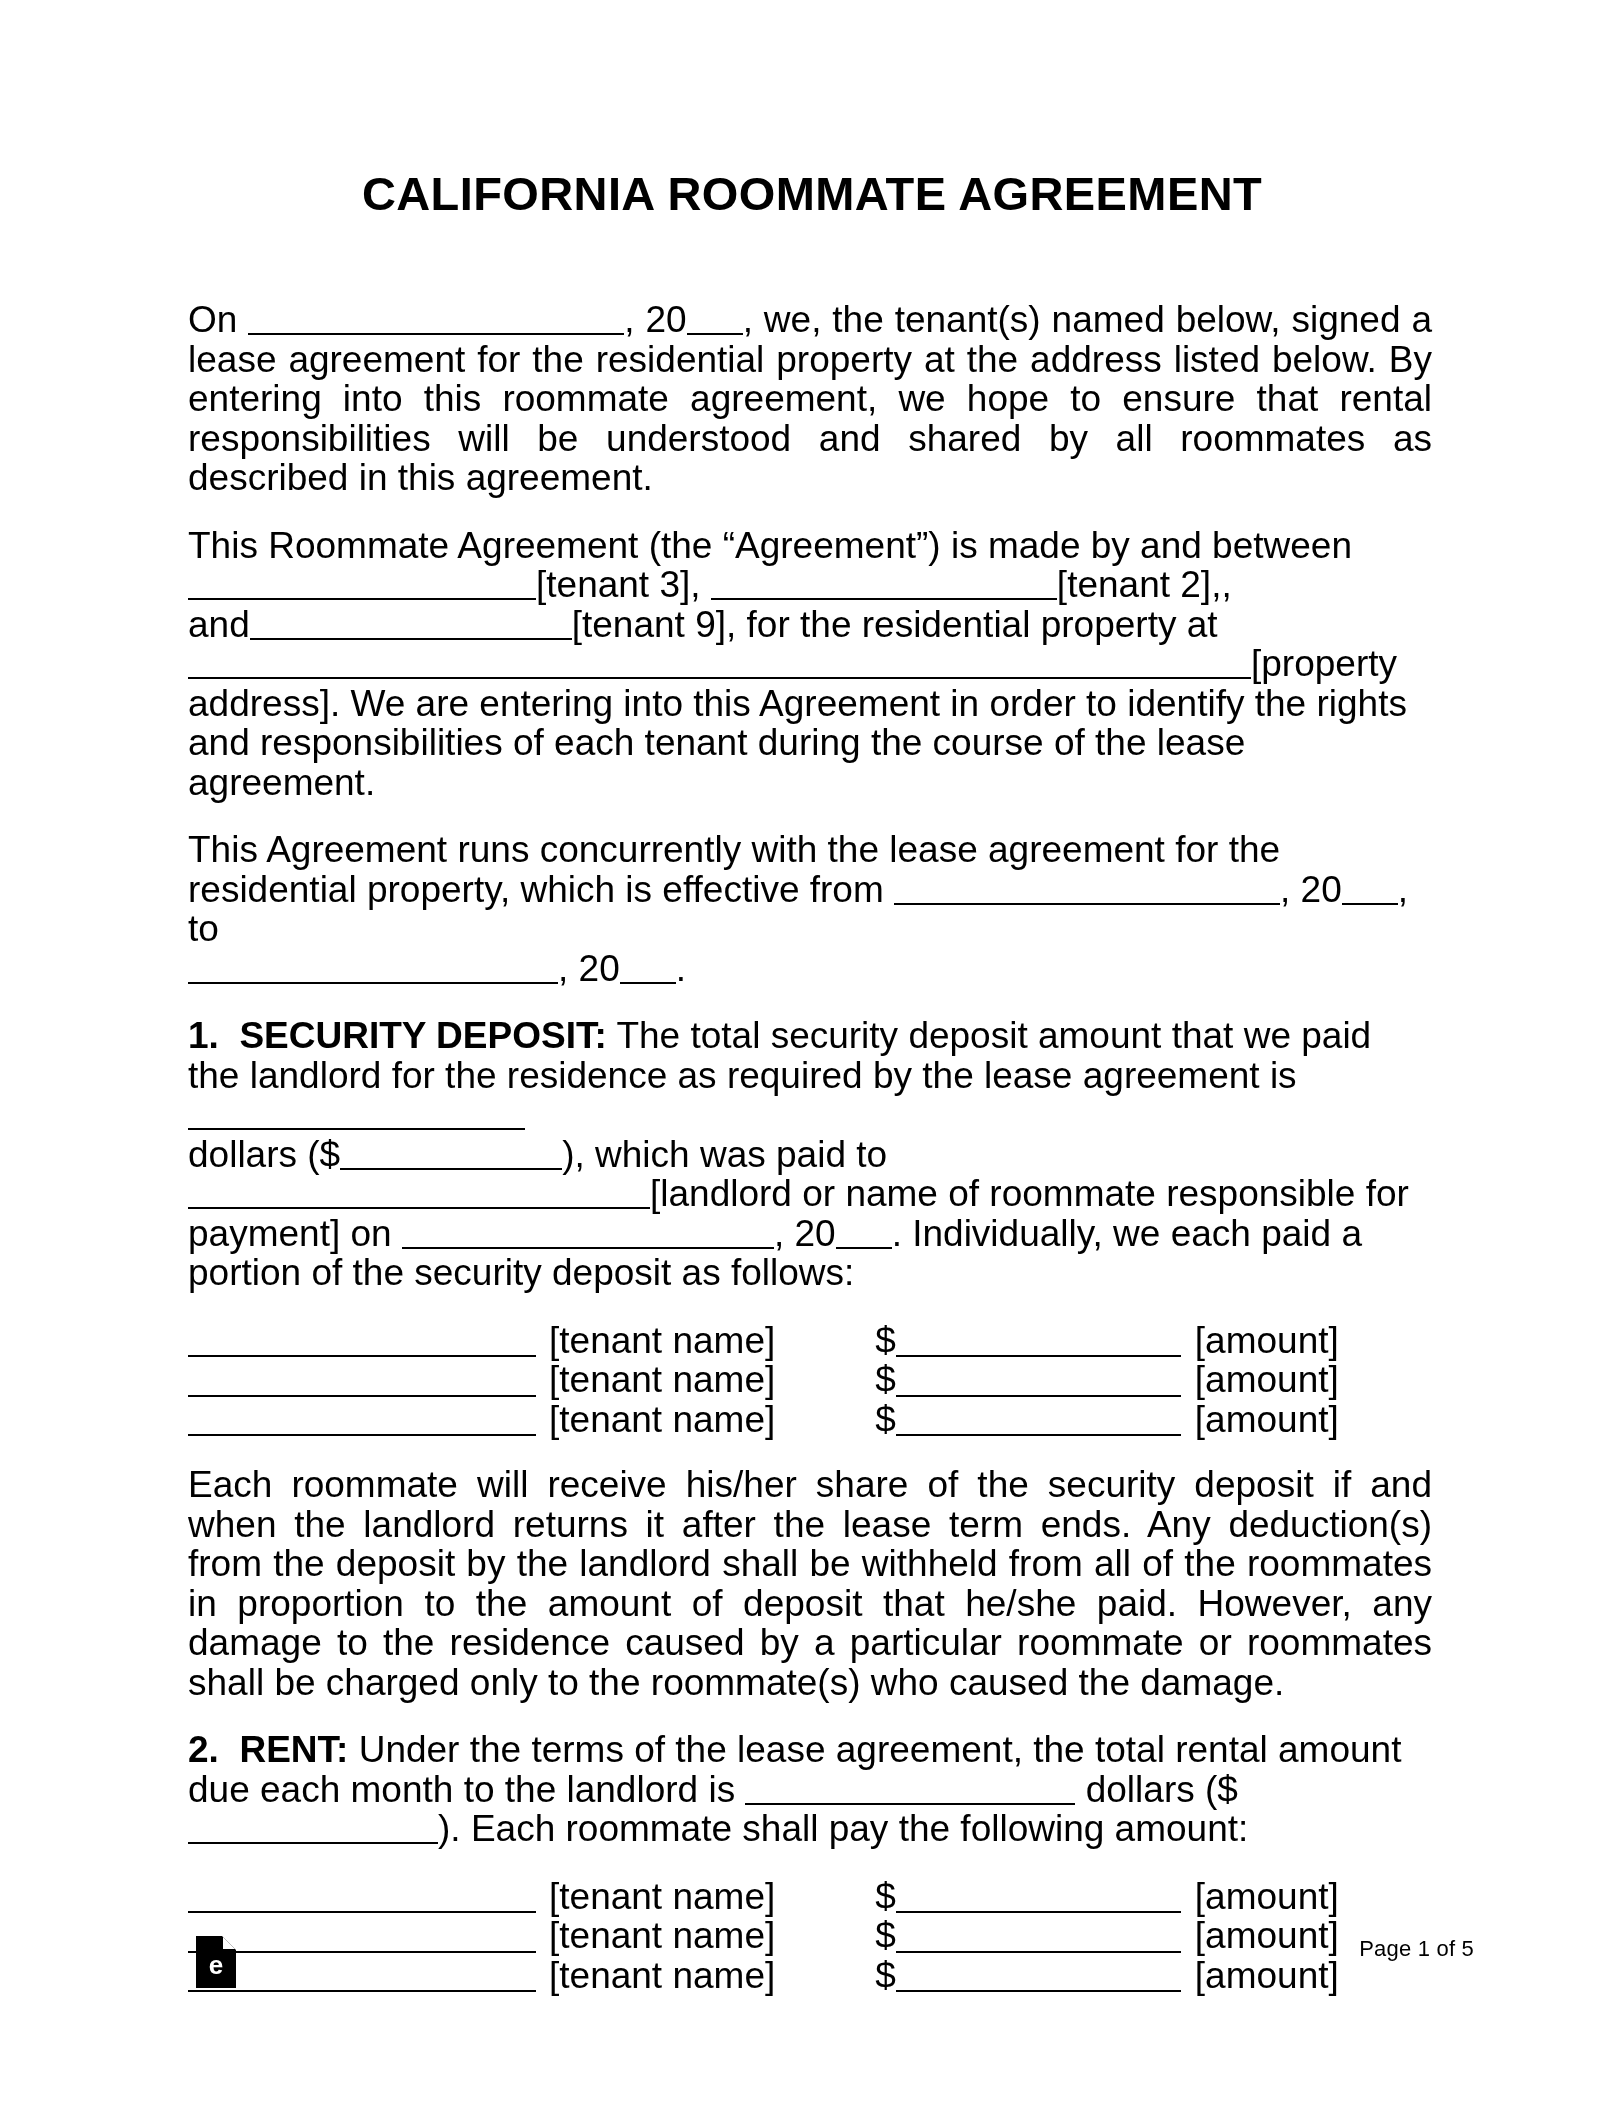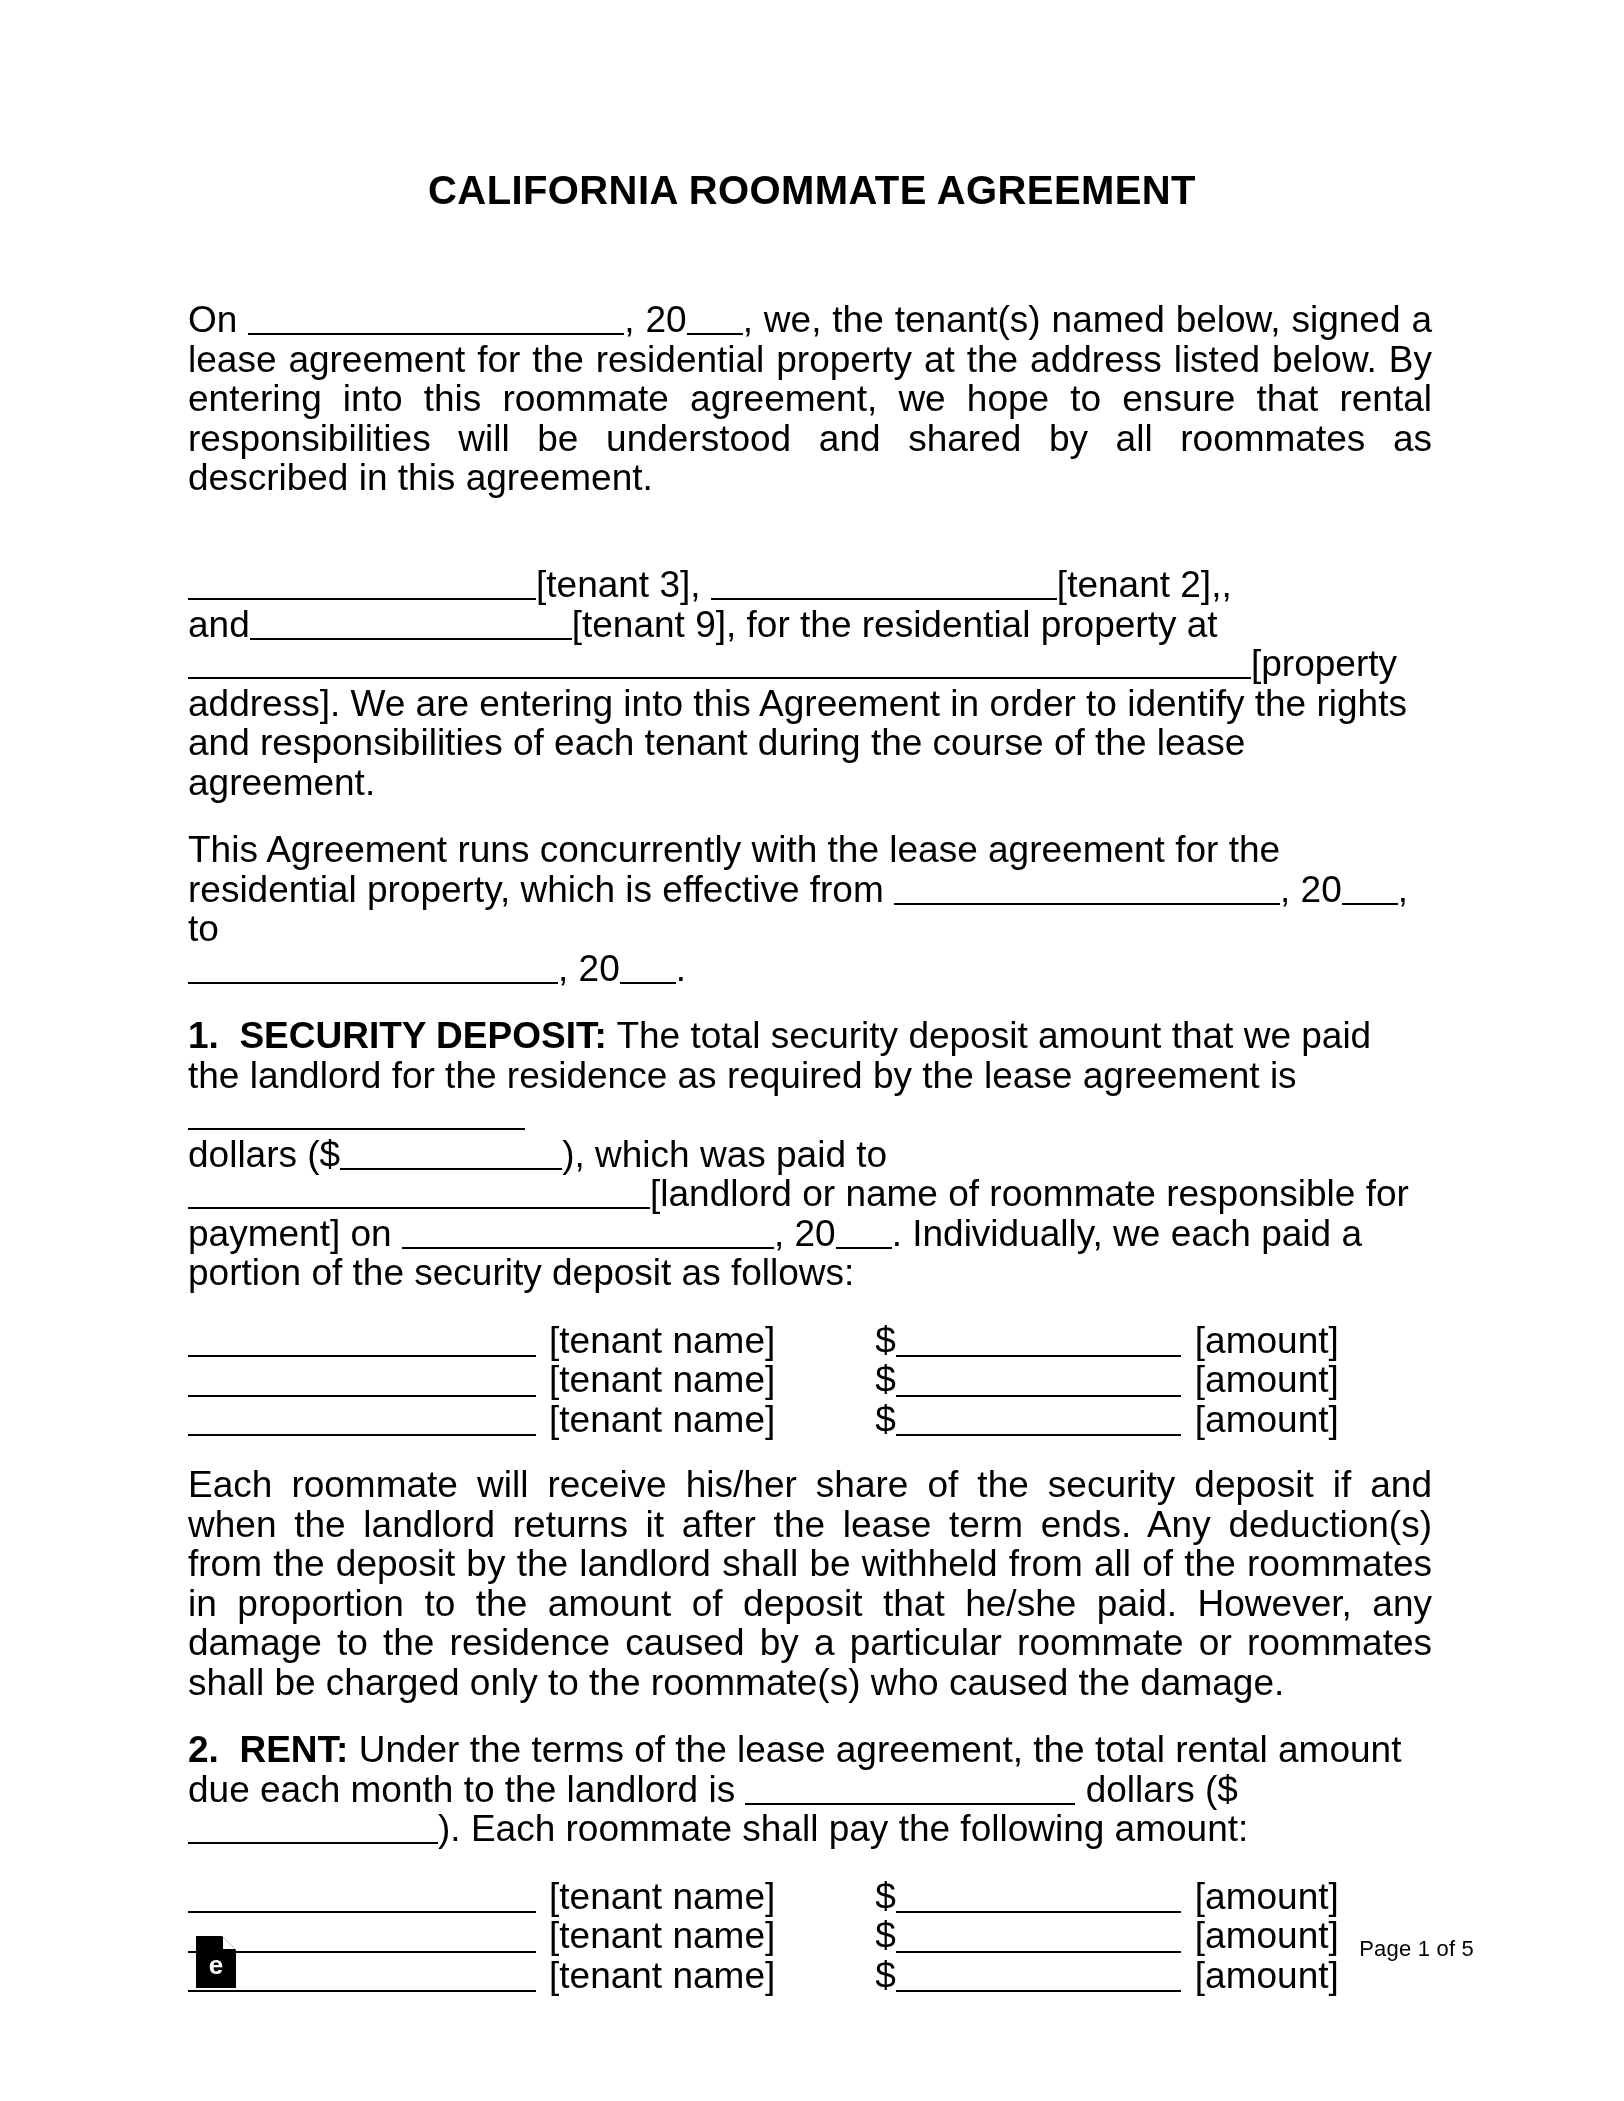--- a/index.html
+++ b/index.html
@@ -18,21 +18,21 @@
     background: #ffffff;
     box-sizing: border-box;
     overflow: hidden;
   }
   .doc-title {
     position: absolute;
     top: 168px;
     left: 0;
     width: 100%;
     text-align: center;
-    font-size: 40px;
+    font-size: 47px;
     font-weight: bold;
     letter-spacing: 0.4px;
     line-height: 1.1;
   }
   .body-block {
     position: absolute;
     left: 188px;
     top: 300px;
     width: 1244px;
     font-size: 37px;
@@ -131,21 +131,21 @@
 <body>
 
 <div class="page">
 
   <div class="doc-title">CALIFORNIA ROOMMATE AGREEMENT</div>
 
   <div class="body-block">
 
     <p class="para"><span>On</span> <span class="blank b-date"></span><span>, 20</span><span class="blank b-yr"></span><span>, we, the tenant(s) named below, signed a lease agreement for the residential property at the address listed below. By entering into this roommate agreement, we hope to ensure that rental responsibilities will be understood and shared by all roommates as described in this agreement.</span></p>
 
-    <p class="para nojust"><br>
+    <p class="para nojust"><span>This Roommate Agreement (the “Agreement”) is made by and between</span><br>
     <span class="blank b-t1"></span><span>[tenant 3],</span> <span class="blank b-t2"></span><span>[tenant 2],,</span><br>
     <span>and</span><span class="blank b-t3"></span><span>[tenant 9], for the residential property at</span><br>
     <span class="blank b-addr"></span><span>[property address]. We are entering into this Agreement in order to identify the rights and responsibilities of each tenant during the course of the lease agreement.</span></p>
 
     <p class="para nojust"><span>This Agreement runs concurrently with the lease agreement for the residential property, which is effective from</span> <span class="blank b-eff"></span><span>, 20</span><span class="blank b-yr"></span><span>, to</span><br>
     <span class="blank b-eff2"></span><span>, 20</span><span class="blank b-yr"></span><span>.</span></p>
 
     <p class="para nojust"><span class="bold">1.</span>&nbsp; <span class="bold">SECURITY DEPOSIT:</span> <span>The total security deposit amount that we paid the landlord for the residence as required by the lease agreement is</span> <span class="blank b-amtwords"></span><br>
     <span>dollars ($</span><span class="blank b-dollar"></span><span>), which was paid to</span><br>
     <span class="blank b-ll"></span><span>[landlord or name of roommate responsible for payment] on</span> <span class="blank b-paidon"></span><span>, 20</span><span class="blank b-yr"></span><span>. Individually, we each paid a portion of the security deposit as follows:</span></p>

